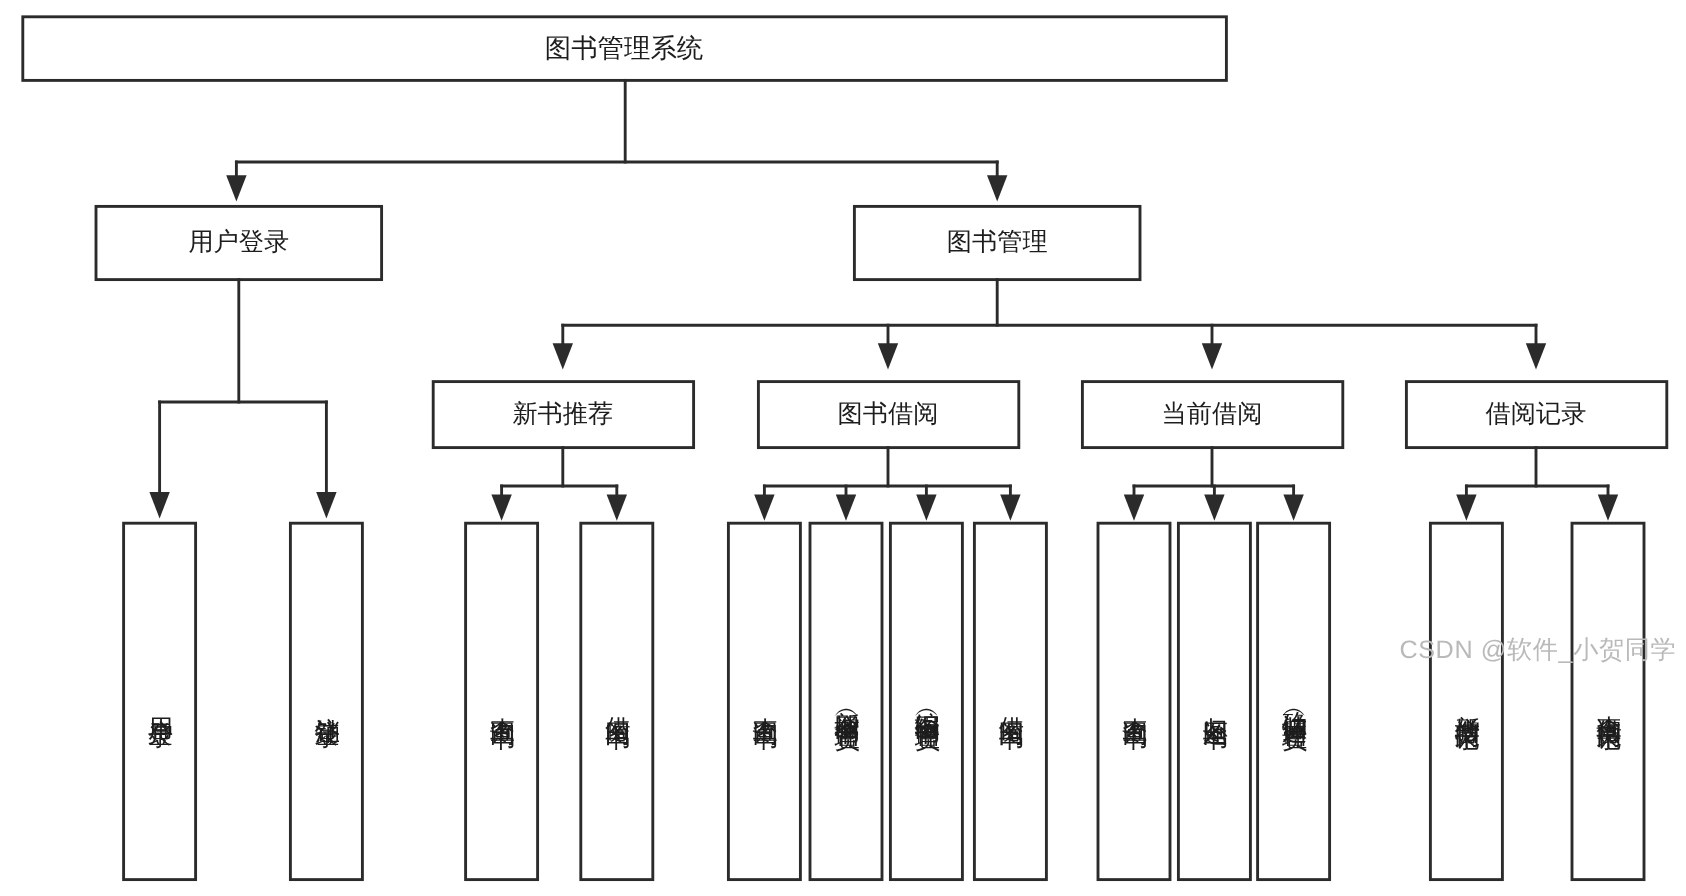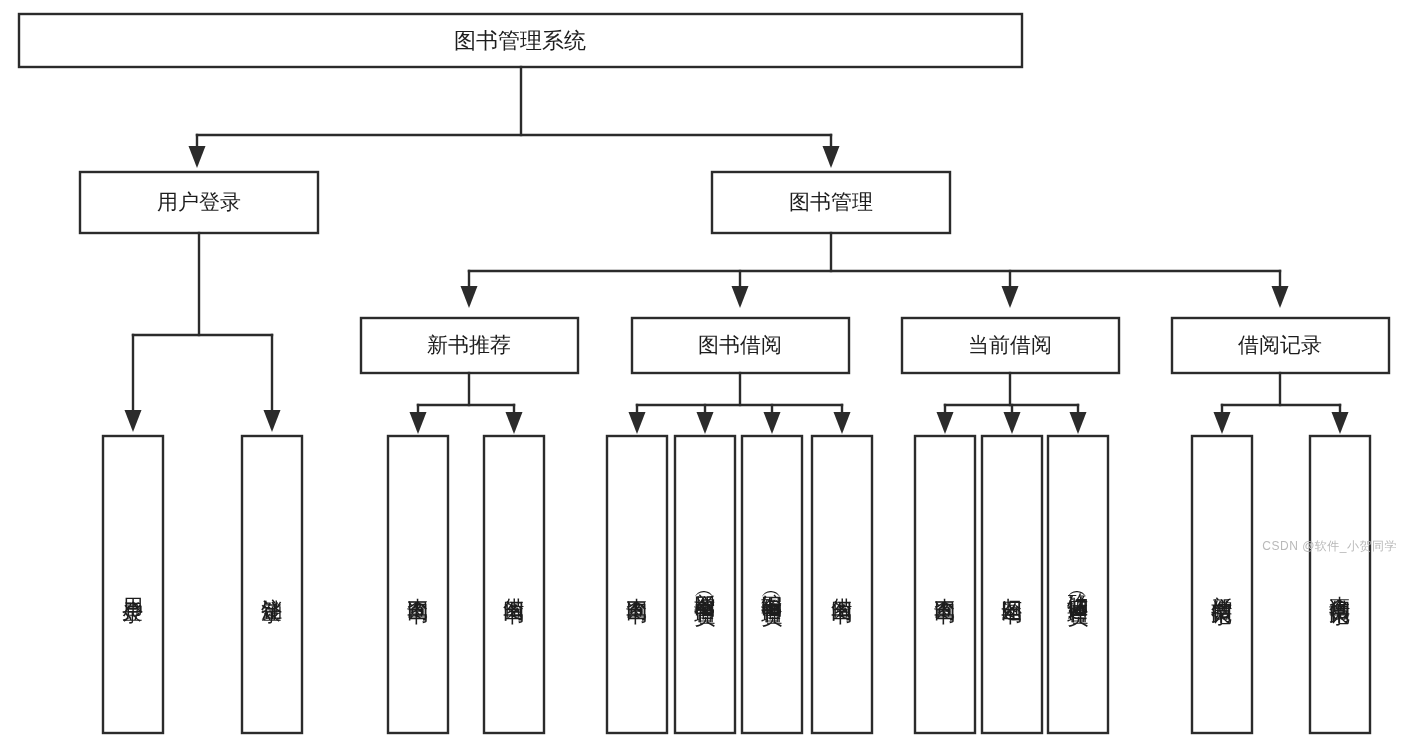--- a/index.html
+++ b/index.html
@@ -69,21 +69,21 @@
     justify-content: center;
     text-align: center;
     white-space: nowrap;
     pointer-events: none;
   }
   .watermark {
     position: absolute;
     right: 8px;
     bottom: 4px;
     font-family: "Liberation Sans", "DejaVu Sans", sans-serif;
-    font-size: 12px;
+    font-size: 21px;
     color: #b9b9b9;
     letter-spacing: 0.5px;
     white-space: nowrap;
   }
 </style>
 </head>
 <body>
 
 <div id="diagram-root">
 

